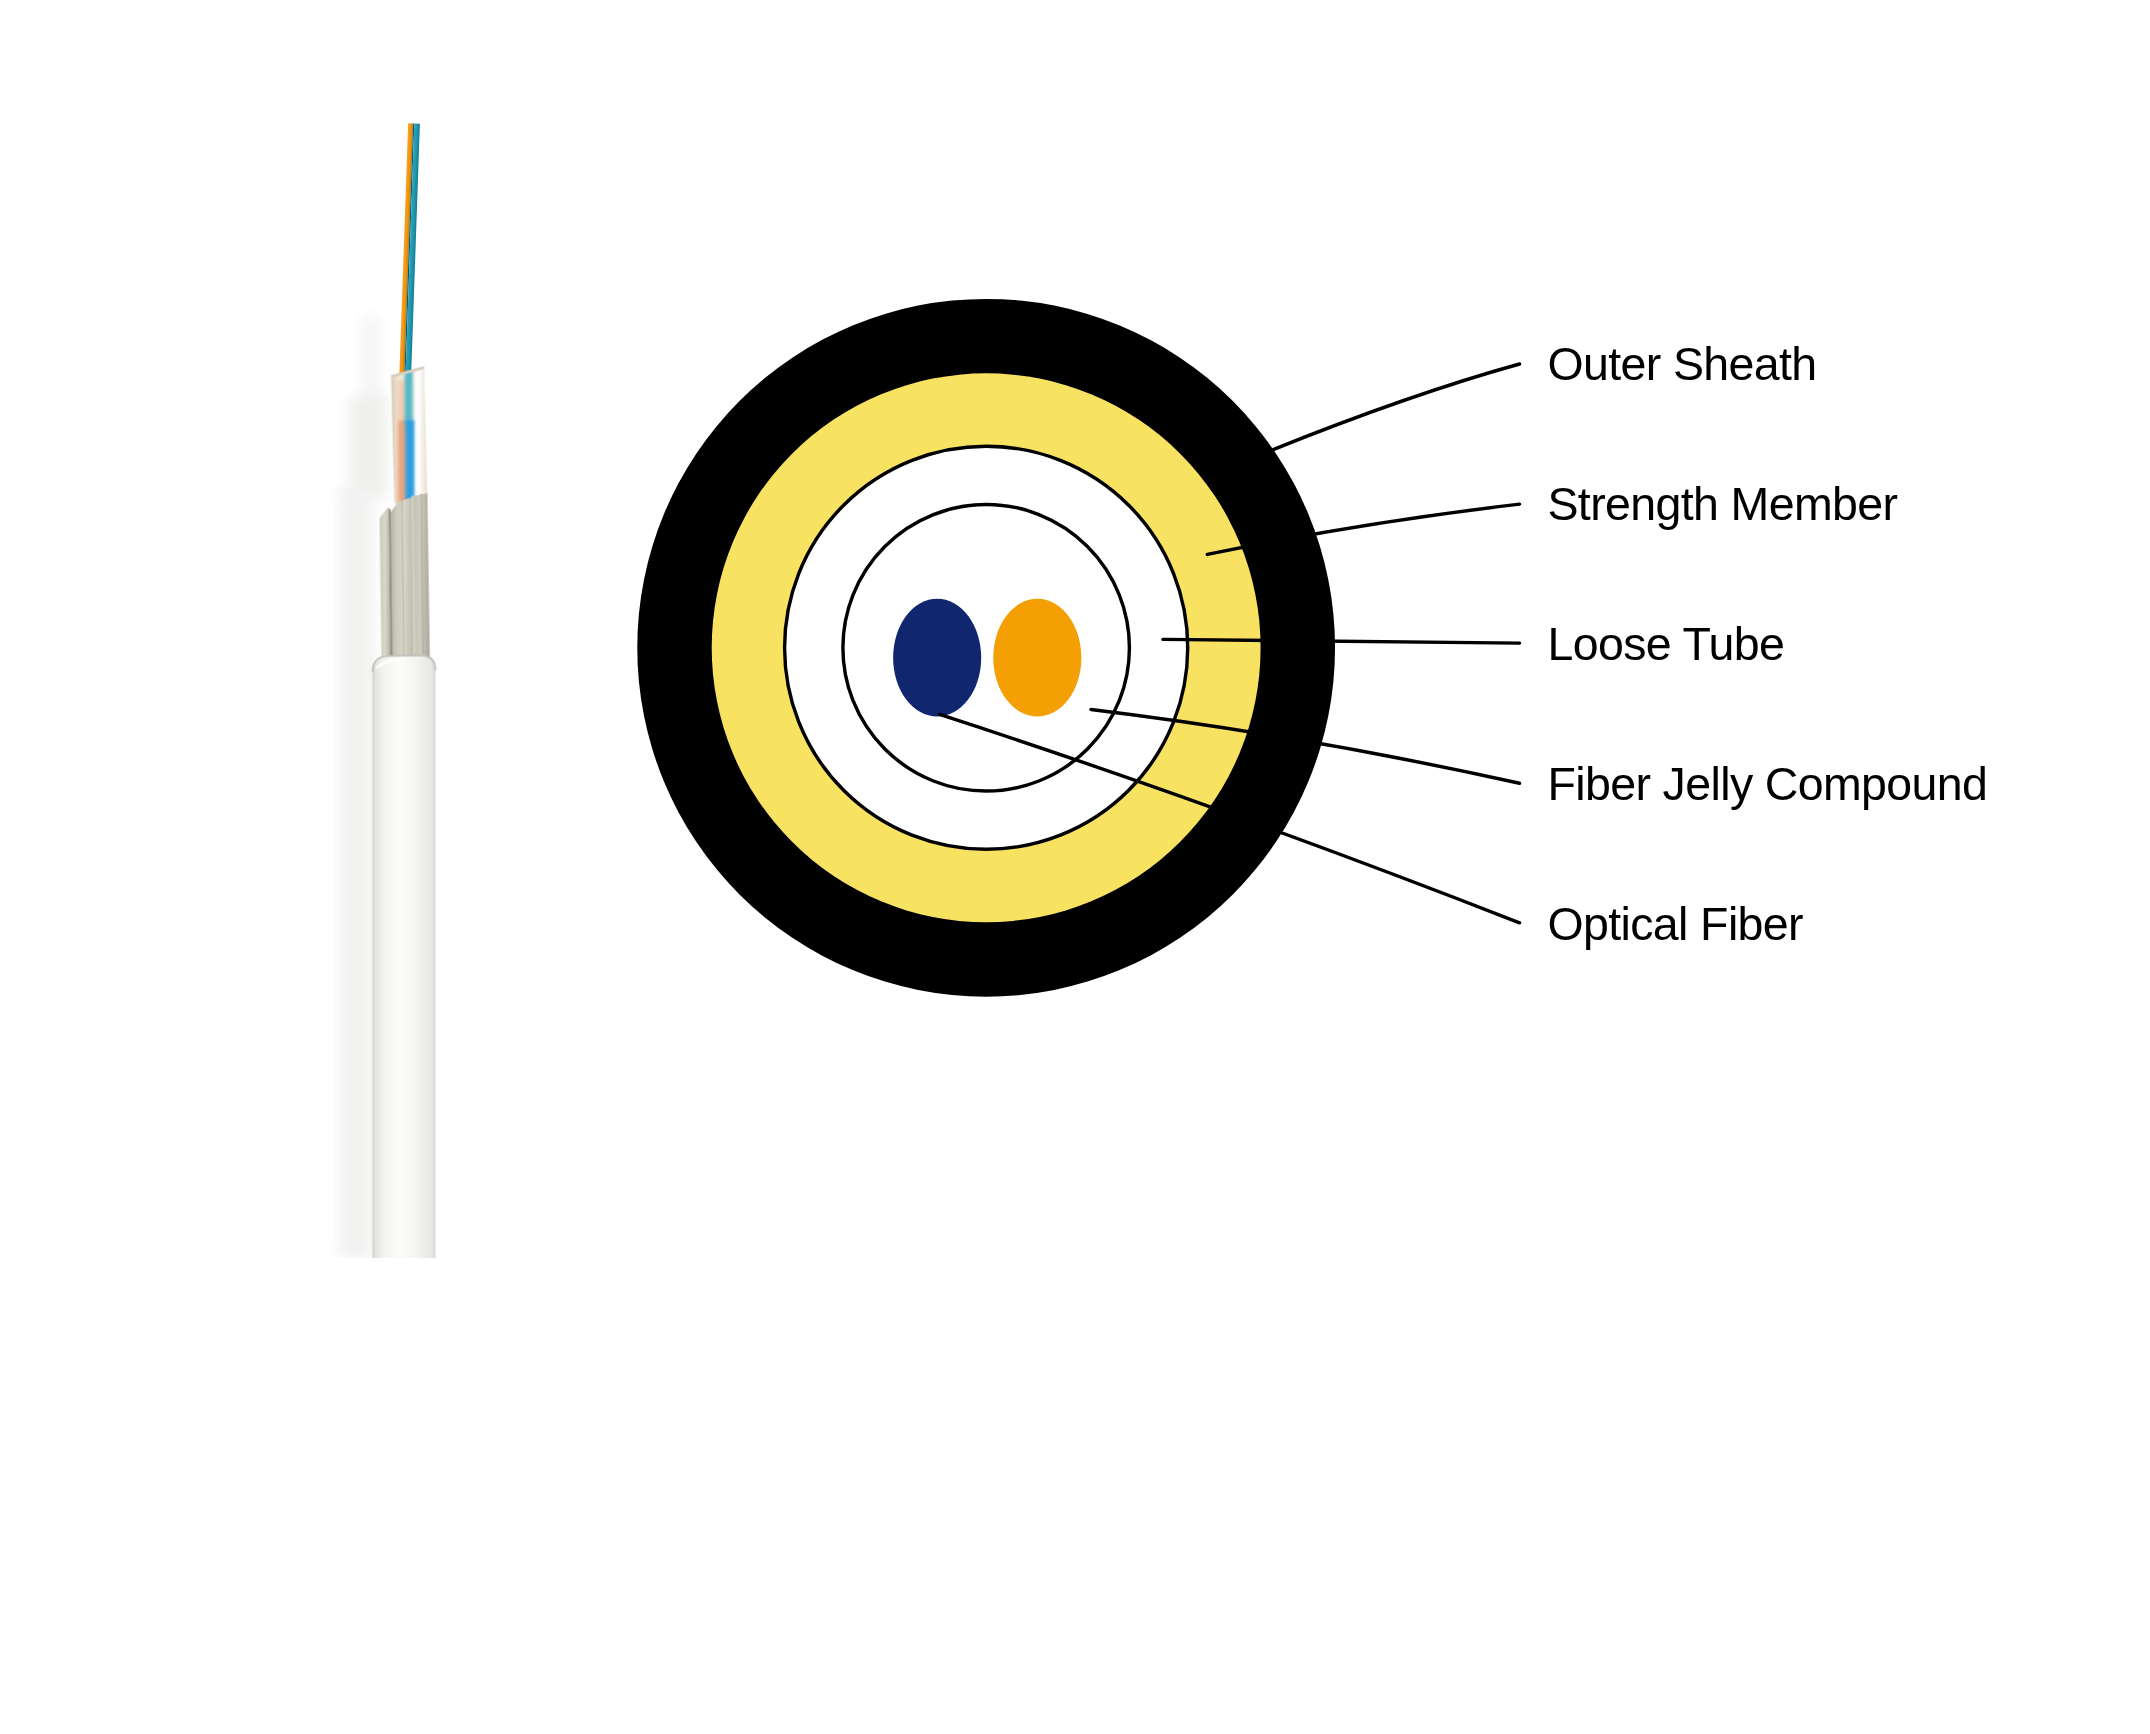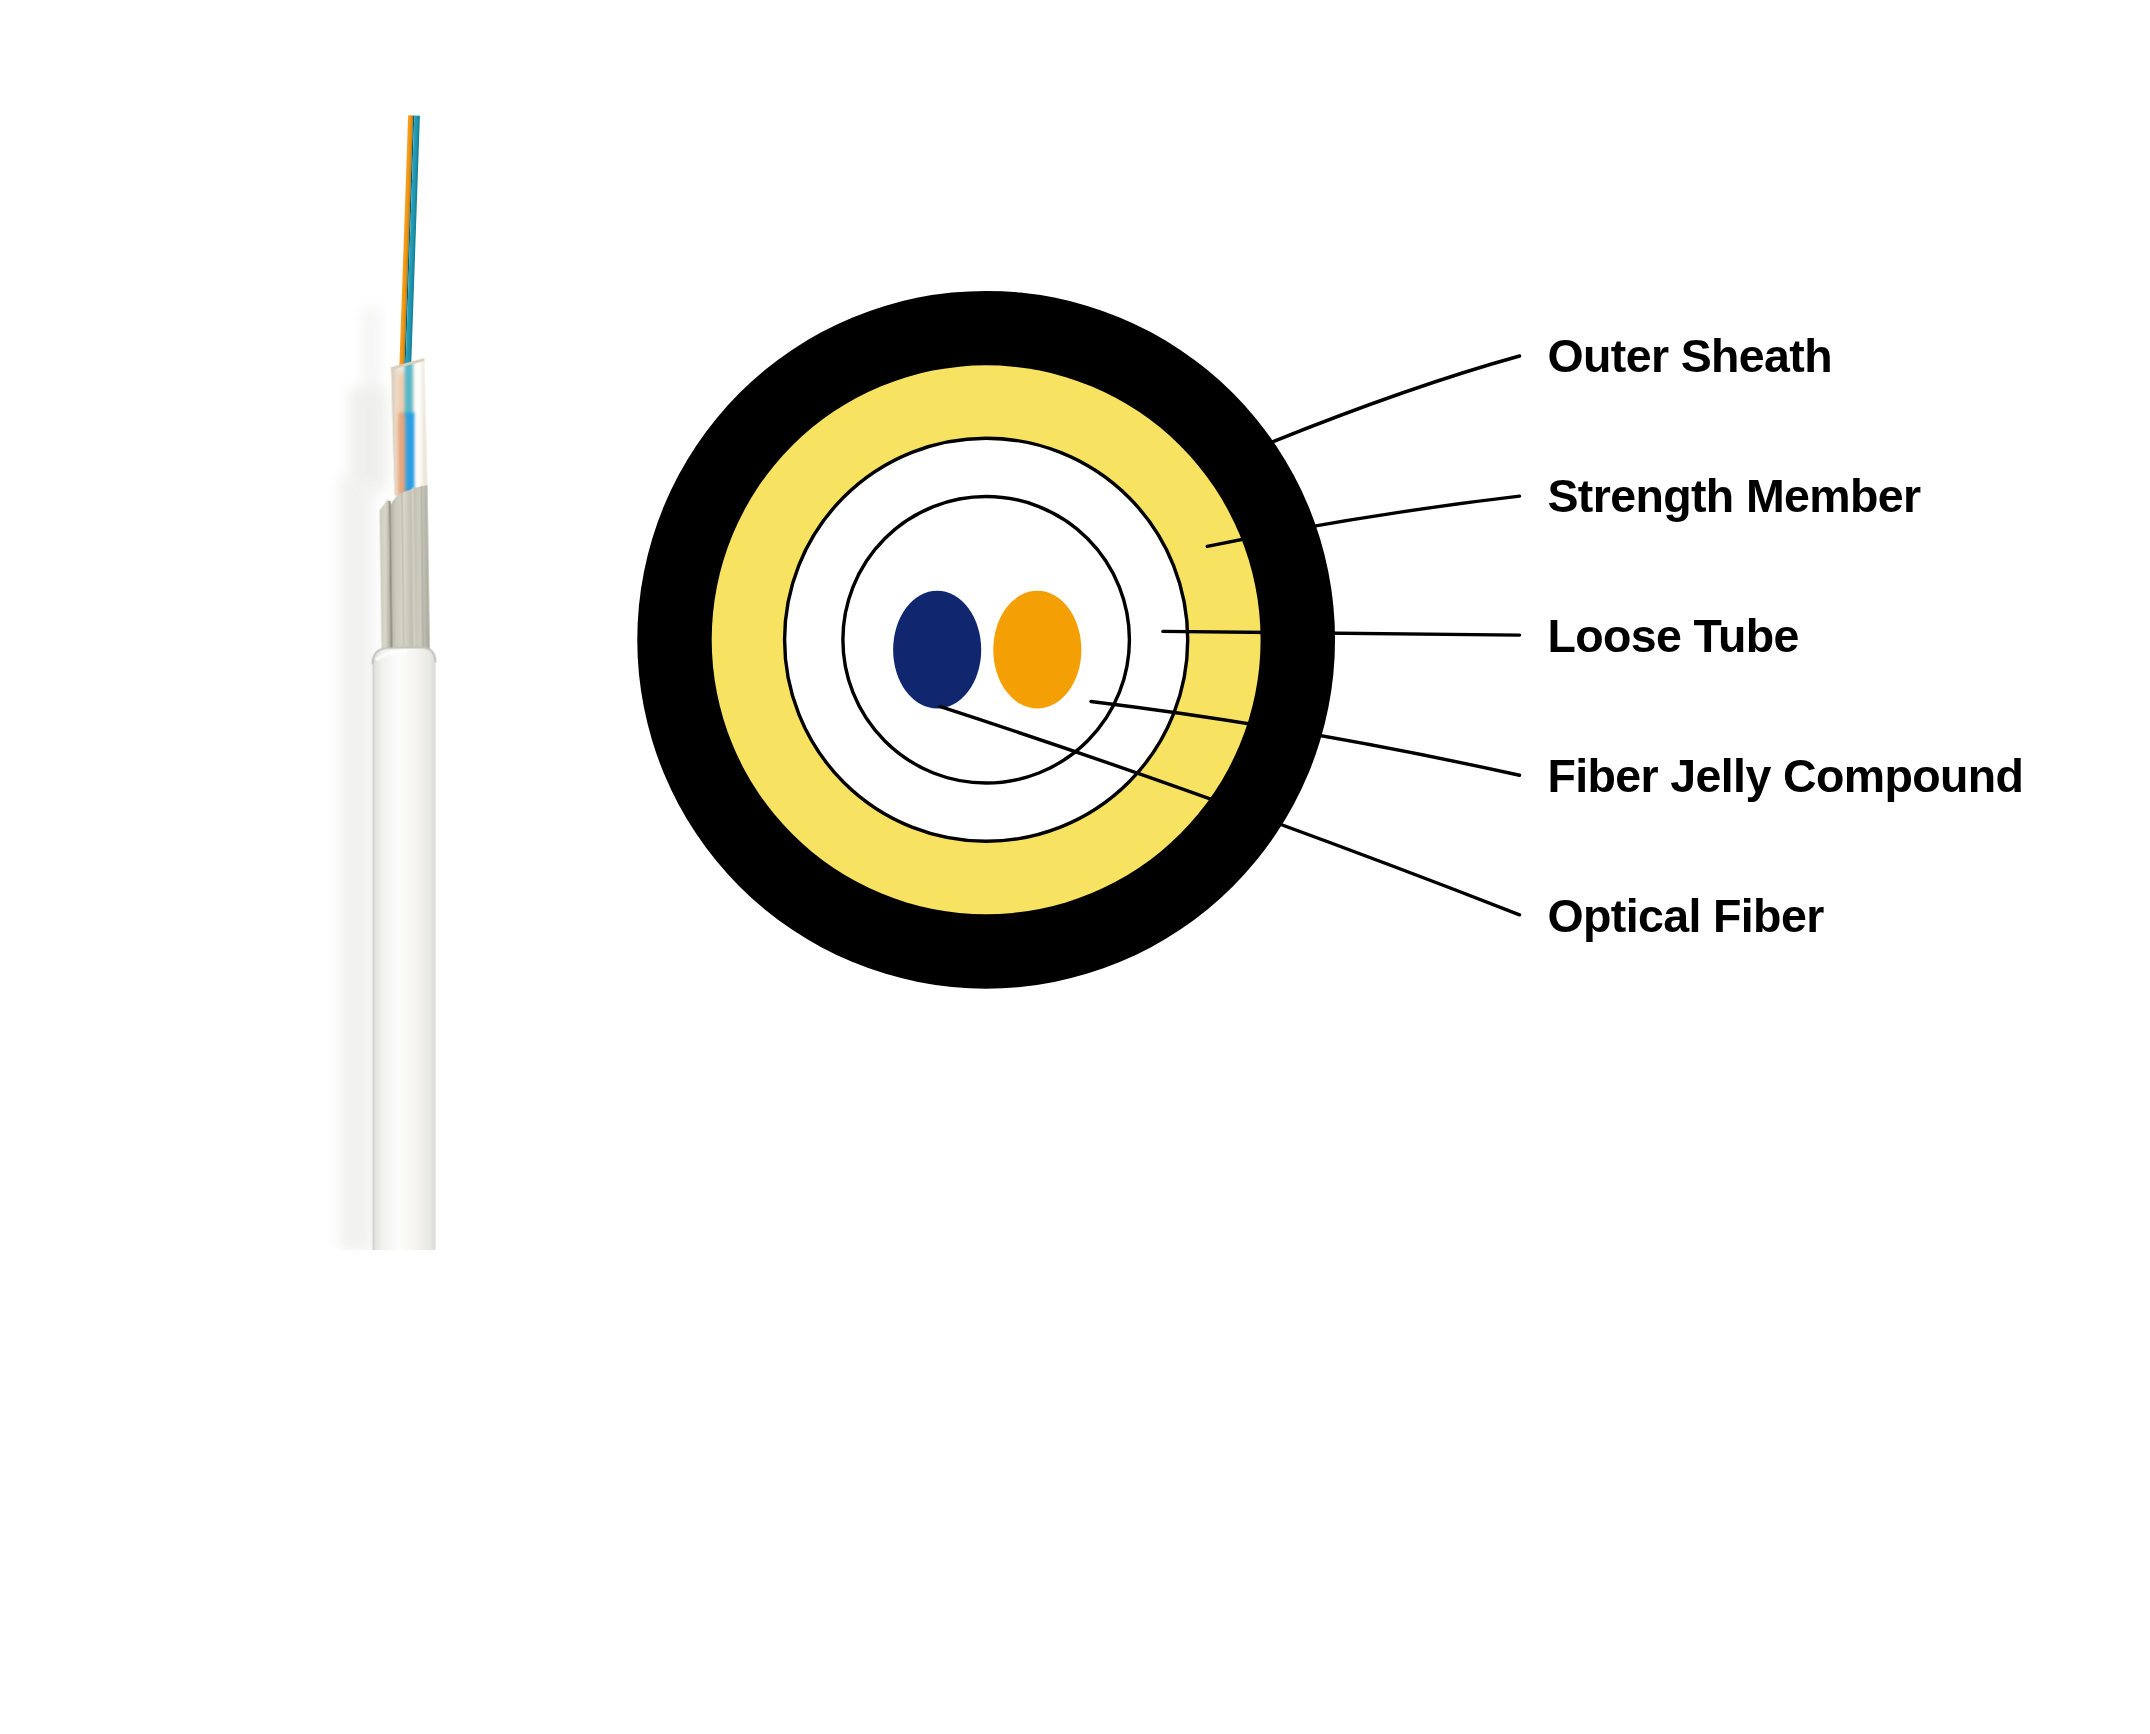--- a/index.html
+++ b/index.html
@@ -2,25 +2,24 @@
 <html style="font-size:6.9px"><head>
 <meta charset="utf-8">
 <style>
   html,body{margin:0;padding:0;background:#ffffff;}
   .stage{
     position:relative;
     width:100vw;
     height:calc(100vw * 4032 / 6933);
     max-height:100vh;
     max-width:calc(100vh * 6933 / 4032);
-    margin:0 auto;
+    margin:8px auto;
     background:#ffffff;
     overflow:hidden;
     font-family:"Liberation Sans", sans-serif;
-    font-weight:bold;
   }
   .stage svg{position:absolute;inset:0;width:100%;height:100%;display:block;}
   text.diagram-label{
     font-family:"Liberation Sans","DejaVu Sans",sans-serif;
     font-size:150px;
     letter-spacing:-2px;
     fill:#000000;
   }
   .stroke-thin{stroke:#000000;stroke-width:11;fill:none;}
   .leader{stroke:#000000;stroke-width:11;fill:none;stroke-linecap:round;}

